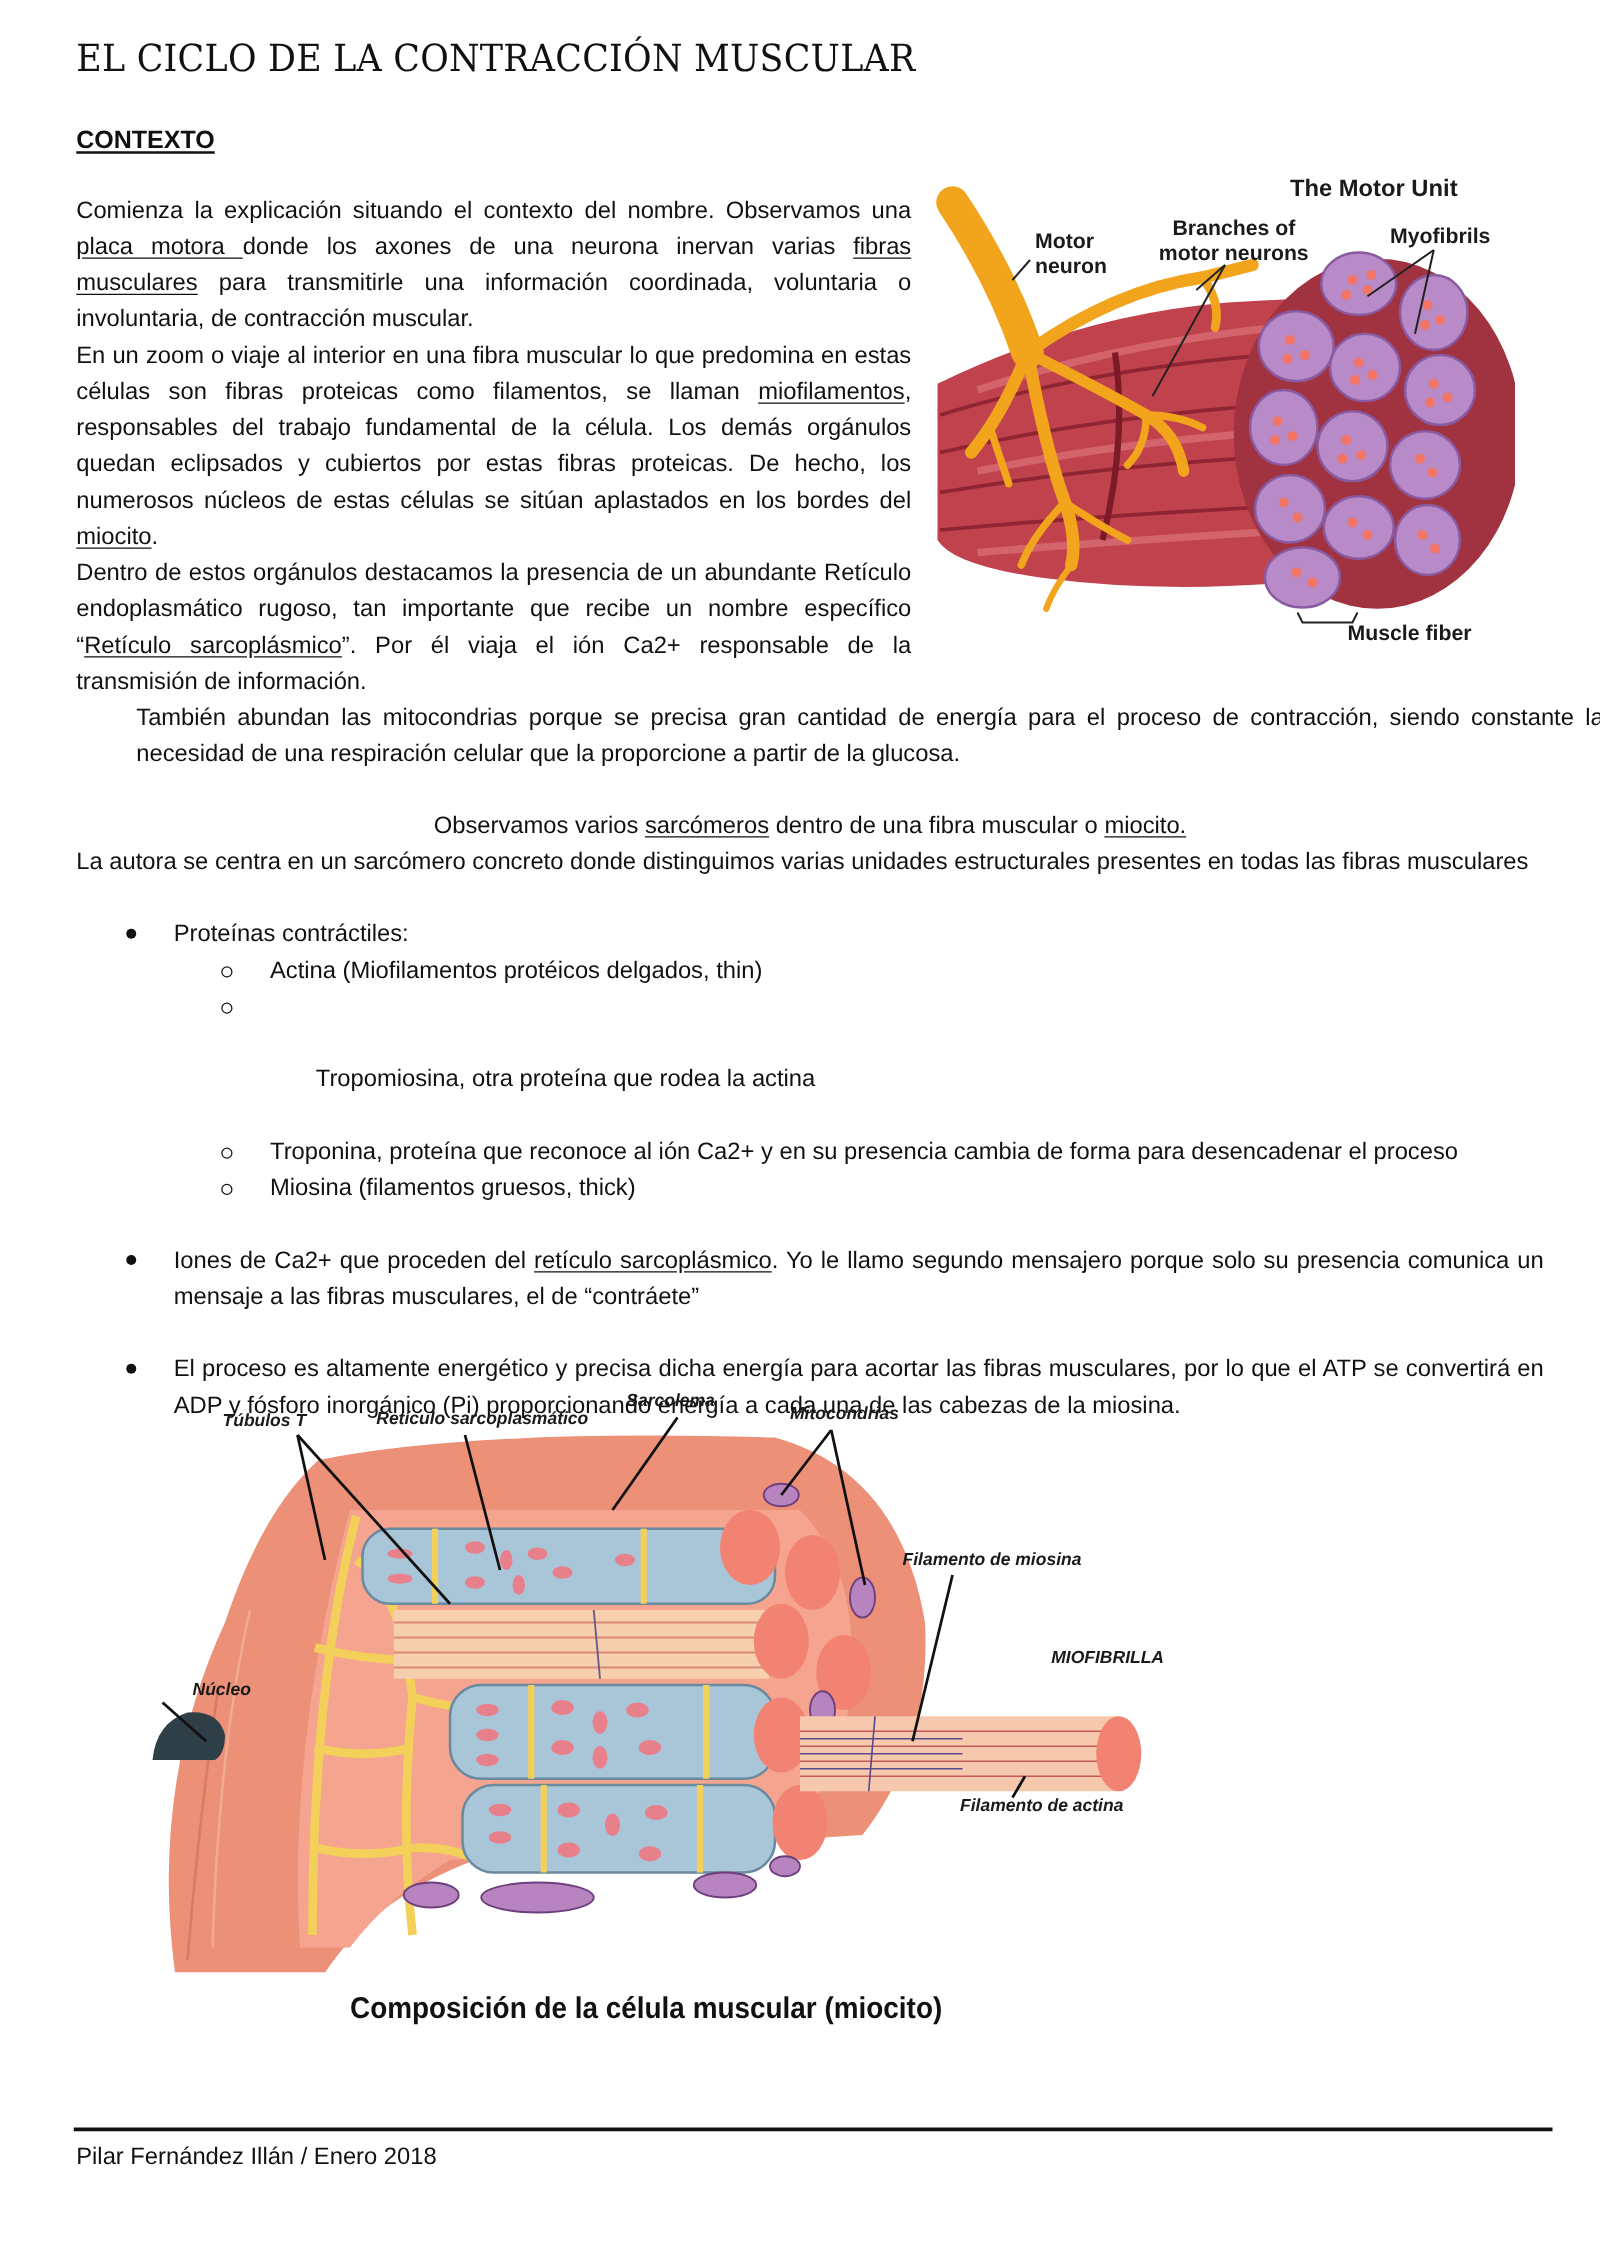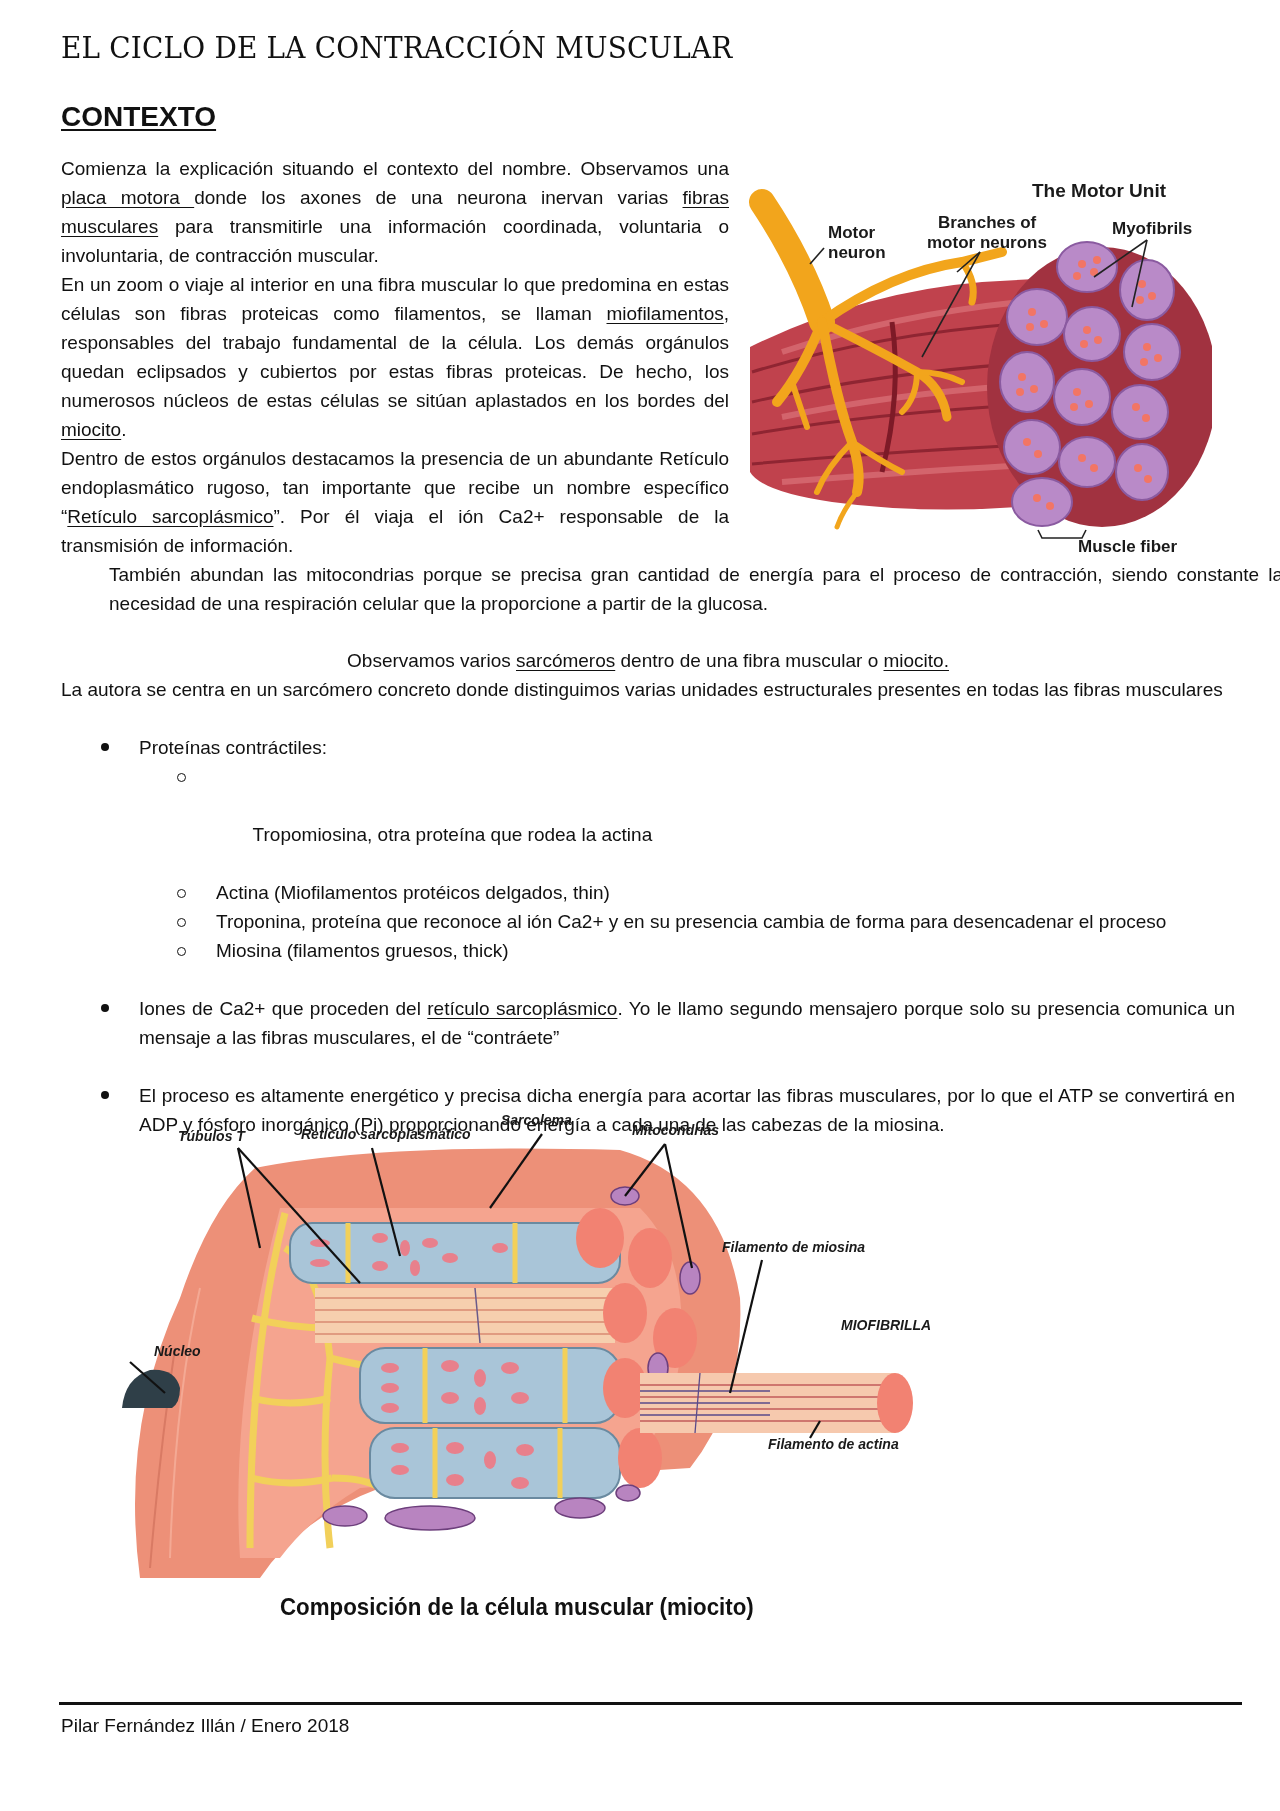--- a/index.html
+++ b/index.html
@@ -6,21 +6,21 @@
   body { width: 1280px; height: 1811px; position: relative; overflow: hidden; color: #111; }
   .page { position: absolute; left: 0; top: 0; width: 1047px; height: 1811px; }
   .title {
     position: absolute; left: 61px; top: 30px;
     font-family: "DejaVu Serif", "Liberation Serif", serif;
     font-size: 30px; letter-spacing: 0.2px; color: #111; white-space: nowrap;
     transform: scaleX(0.93); transform-origin: left top;
   }
   .section-heading {
     position: absolute; left: 61px; top: 101px;
-    font-family: "Liberation Sans", sans-serif; font-weight: bold; font-size: 28px;
+    font-family: "Liberation Sans", sans-serif; font-weight: bold; font-size: 20px;
     text-decoration: underline; text-underline-offset: 3px;
   }
   .txt {
     font-family: "Liberation Sans", sans-serif; font-size: 19px; line-height: 29px; color: #111;
   }
   .col-left {
     position: absolute; left: 61px; top: 154px; width: 668px; text-align: justify;
   }
   .col-left p, .full p { margin: 0; }
   .full { position: absolute; left: 61px; width: 1174px; text-align: justify; }
@@ -70,27 +70,27 @@
       <span>Observamos varios </span><span class="u">sarcómeros</span><span> dentro de una fibra muscular o </span><span class="u">miocito.</span>
     </p>
     <p>La autora se centra en un sarcómero  concreto donde distinguimos varias unidades estructurales presentes en todas las fibras musculares</p>
   </div>
 
   <div class="full txt" style="top:733px;">
     <div class="bullet-row">
       <span class="bullet-dot"></span>
       <span>Proteínas contráctiles:</span>
     </div>
+    <div class="sub-row">
+      <span class="sub-dot"></span>
+      <span>Actina (Miofilamentos  protéicos delgados, thin)</span>
+    </div>
     <div class="sub-row" style="white-space:pre;">
       <span class="sub-dot"></span>
       <span> Tropomiosina, otra proteína que rodea la actina</span>
-    </div>
-    <div class="sub-row">
-      <span class="sub-dot"></span>
-      <span>Actina (Miofilamentos  protéicos delgados, thin)</span>
     </div>
     <div class="sub-row">
       <span class="sub-dot"></span>
       <span>Troponina, proteína que reconoce al ión Ca2+ y en su presencia cambia de forma para desencadenar el proceso</span>
     </div>
     <div class="sub-row">
       <span class="sub-dot"></span>
       <span>Miosina (filamentos gruesos, thick)</span>
     </div>
 
@@ -100,21 +100,21 @@
       <span>Iones de Ca2+ que proceden del </span><span class="u">retículo sarcoplásmico</span><span>. Yo le llamo segundo mensajero porque solo su presencia comunica un mensaje a las fibras musculares, el de “contráete”</span>
     </div>
 
     <div style="height:29px;"></div>
     <div class="bullet-row">
       <span class="bullet-dot"></span>
       <span>El proceso es altamente energético y precisa dicha energía para acortar las fibras musculares, por lo que el ATP se convertirá en ADP y fósforo inorgánico (Pi) proporcionando energía a cada una de las cabezas de la miosina.</span>
     </div>
   </div>
 
-  <div class="fig" style="left:742px; top:132px;margin-top:40px;">
+  <div class="fig" style="left:742px; top:132px;">
     <svg width="470" height="390" viewBox="0 0 470 390">
 
       <g>
         <path d="M8 175 Q120 120 240 110 L330 105 L330 330 Q200 345 90 330 Q20 320 8 300 Z" fill="#c0424d"></path>
         <path d="M10 200 Q140 160 300 150" stroke="#8f2532" stroke-width="3" fill="none"></path>
         <path d="M10 230 Q140 200 300 190" stroke="#8f2532" stroke-width="3" fill="none"></path>
         <path d="M10 262 Q140 240 300 232" stroke="#8f2532" stroke-width="3" fill="none"></path>
         <path d="M10 292 Q140 280 300 272" stroke="#8f2532" stroke-width="3" fill="none"></path>
         <path d="M40 180 Q160 140 300 128" stroke="#e07b82" stroke-width="6" fill="none" opacity="0.6"></path>
         <path d="M40 245 Q160 220 300 212" stroke="#e07b82" stroke-width="6" fill="none" opacity="0.6"></path>

